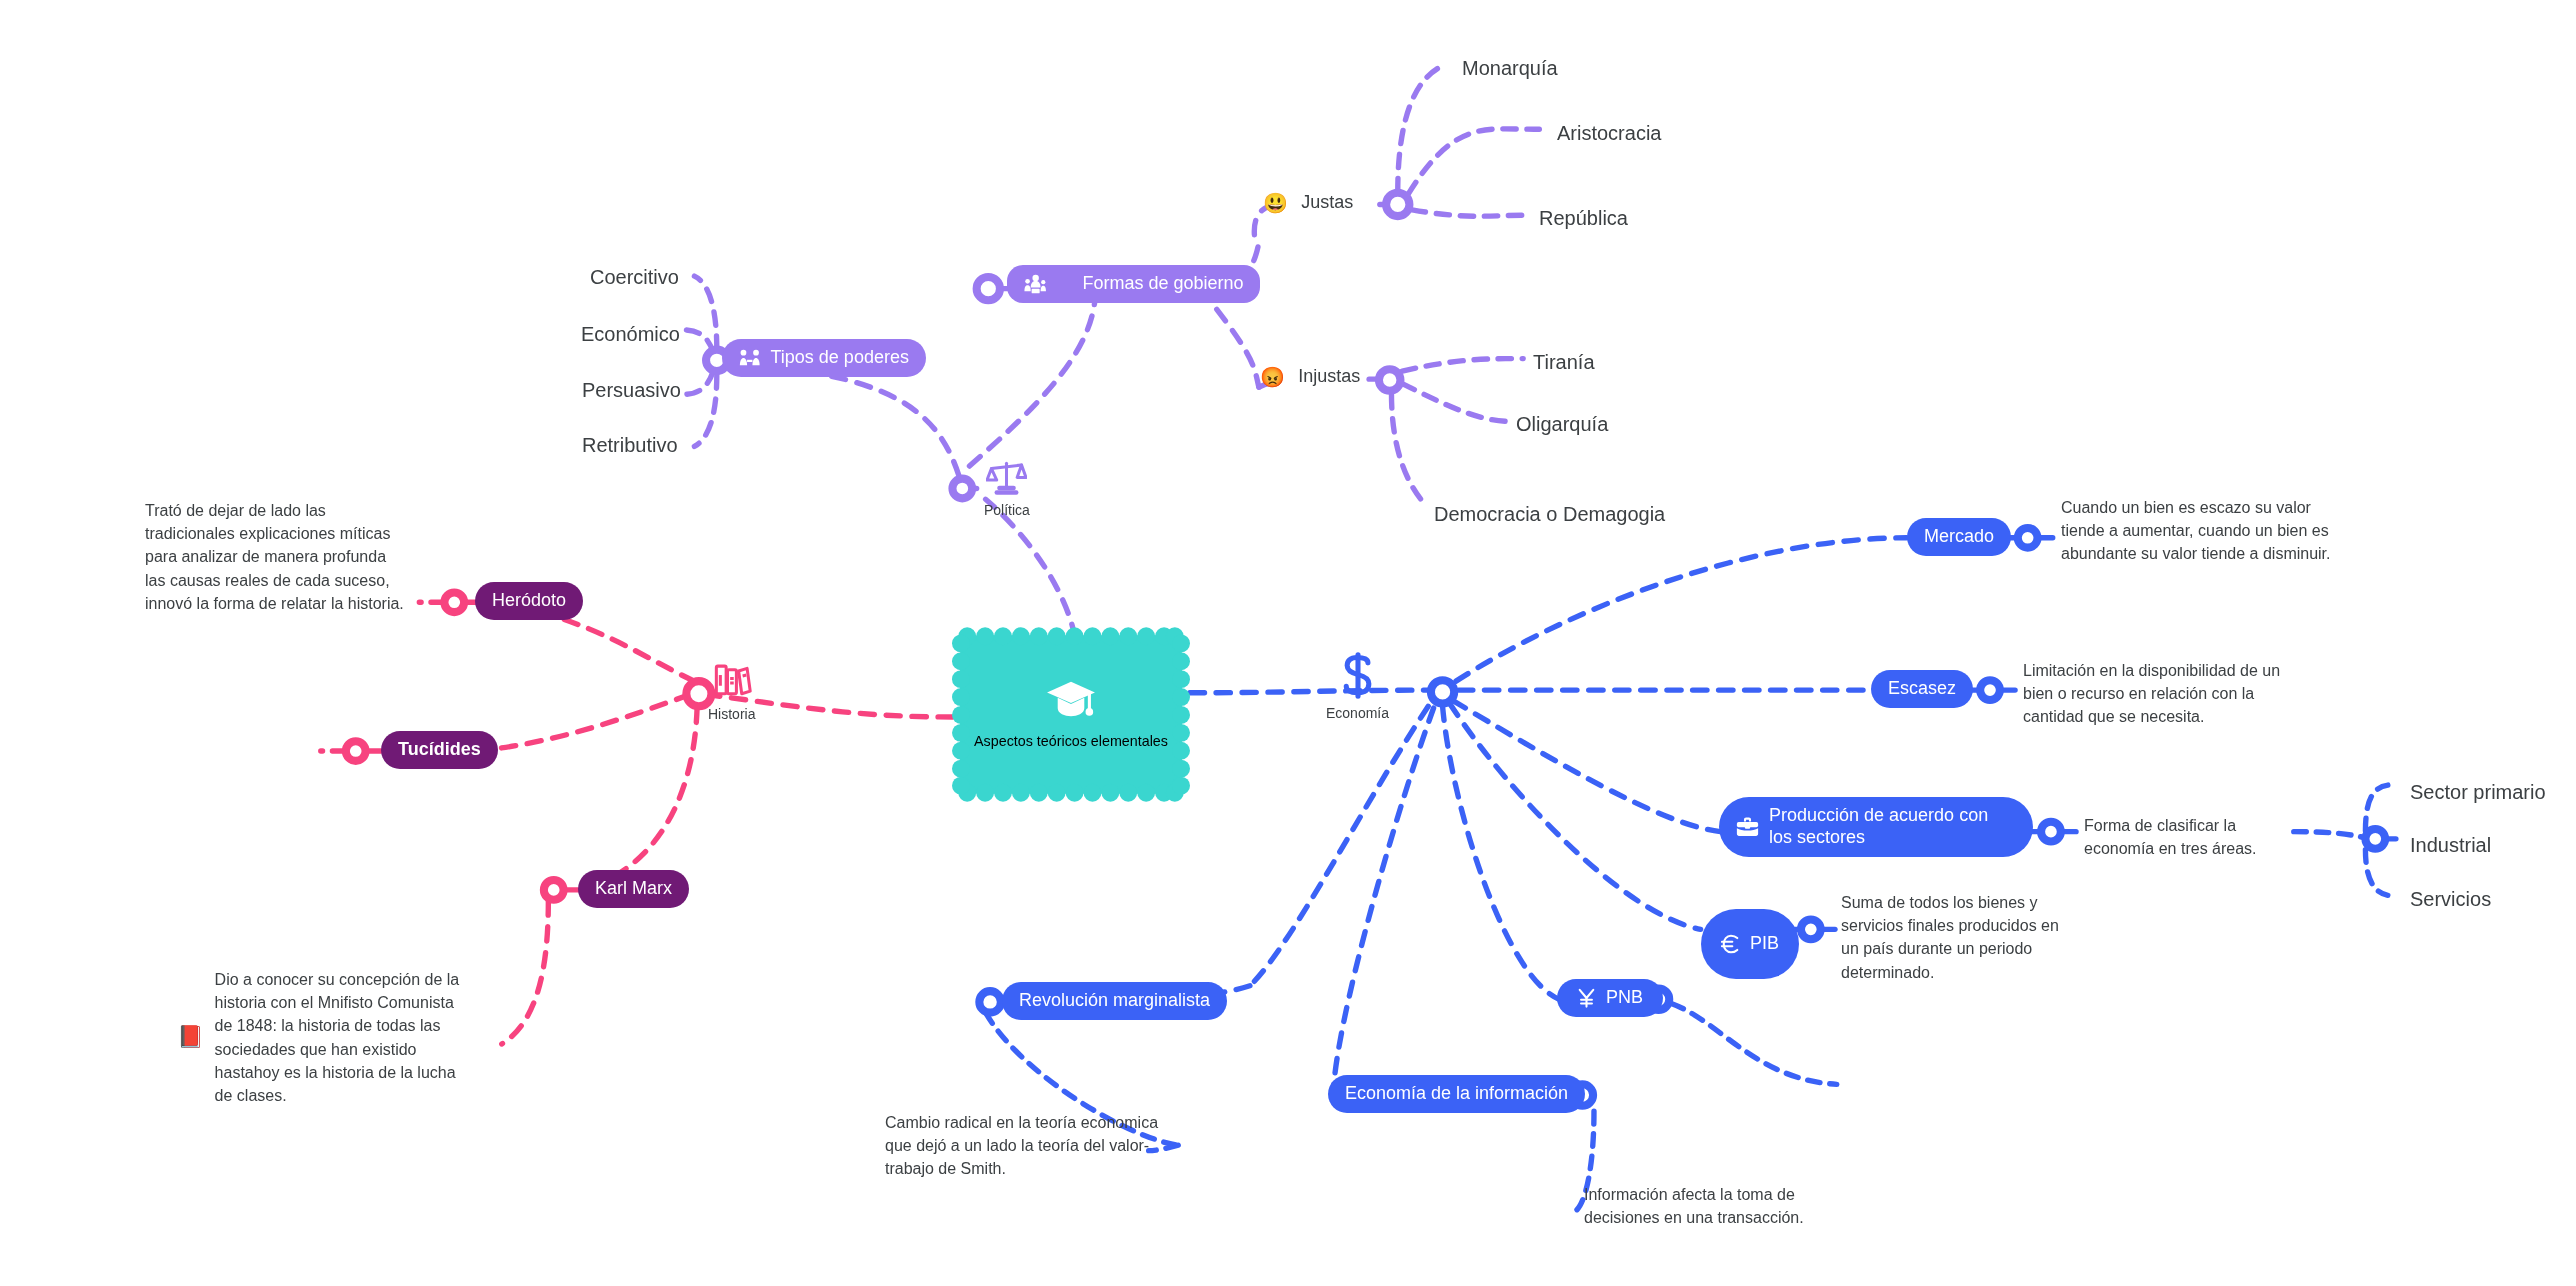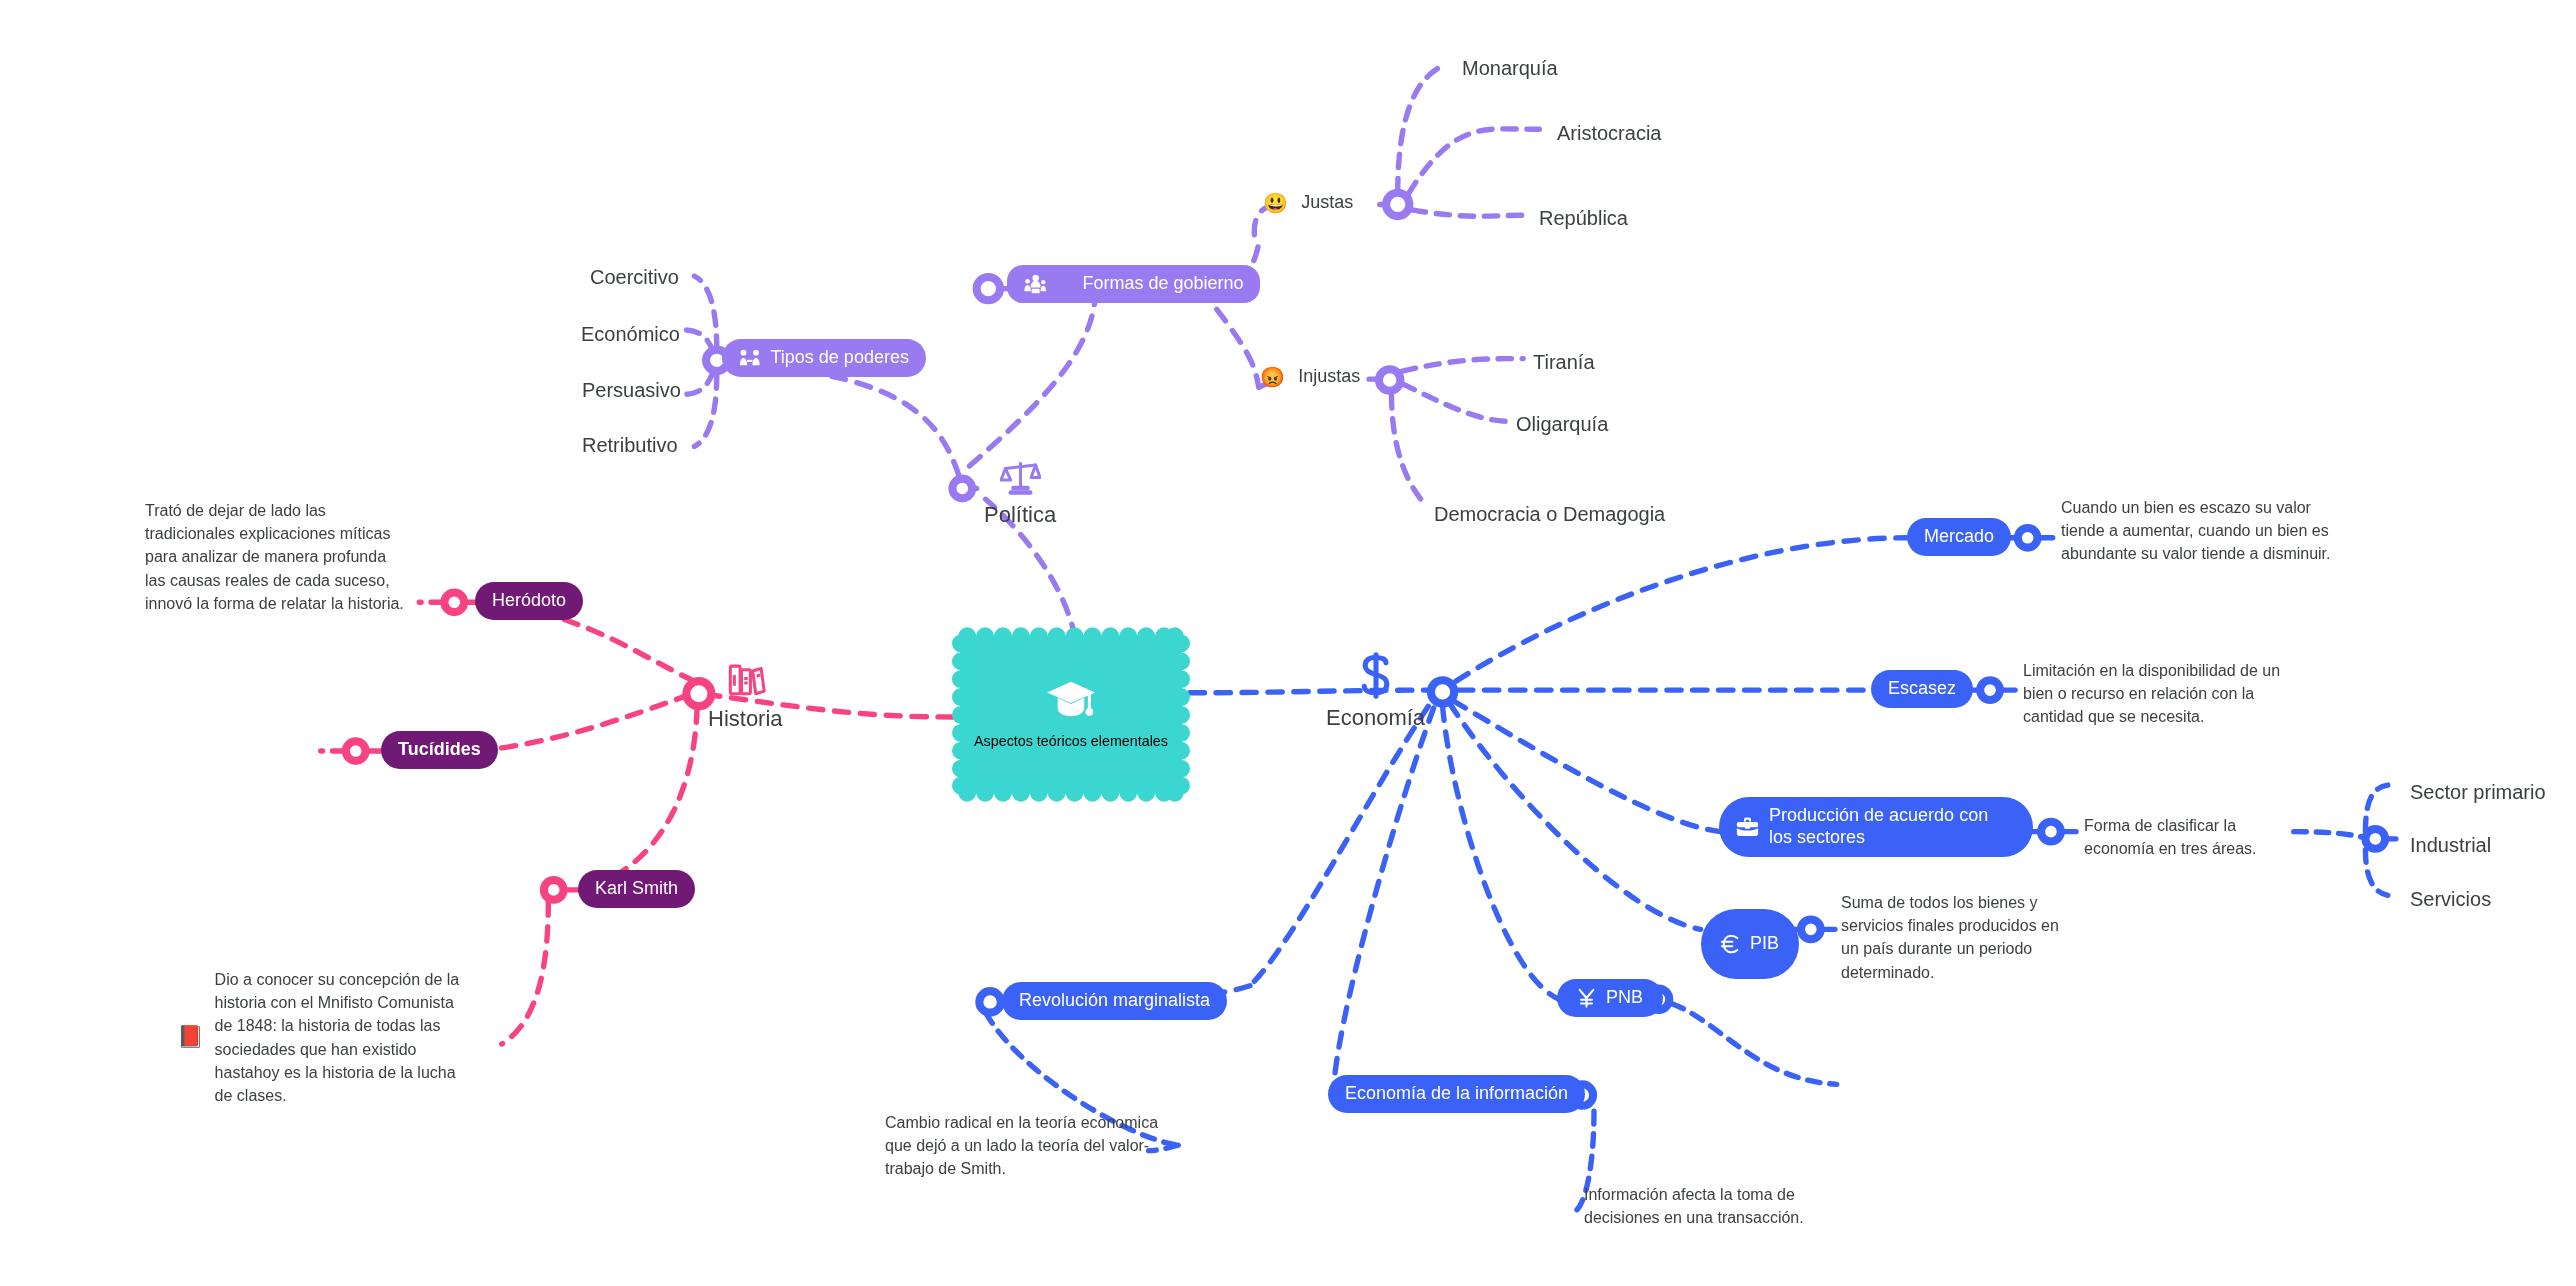--- a/index.html
+++ b/index.html
@@ -65,21 +65,21 @@
   .pill.rounded { border-radius: 16px; gap: 36px; }
   .pill .ico { line-height: 0; display:inline-flex; }
 
   
   .branch {
     position: absolute;
     display: flex;
     flex-direction: column;
     align-items: center;
     color: #3c4043;
-    font-size: 22px;
+    font-size: 14px;
   }
   .branch .bico { line-height: 0; margin-bottom: 6.3px; }
 
   
   .leaf {
     position: absolute;
     color: #3c4043;
     font-size: 20px;
     line-height: 1.42;
     white-space: nowrap;
@@ -326,21 +326,21 @@
   <div class="note" style="left:145px; top:499px; width:262px;">Trató de dejar de lado las tradicionales explicaciones míticas para analizar de manera profunda las causas reales de cada suceso, innovó la forma de relatar la historia.</div>
 
   <div class="node" style="left:381px; top:731px;font-weight:bold;">
     <span class="pill pink">
         <span>Tucídides</span>
       </span>
   </div>
 
   <div class="node" style="left:578px; top:870px;">
     <span class="pill pink">
-        <span>Karl Smith</span>
+        <span>Karl Marx</span>
       </span>
   </div>
   <div class="book-note" style="left:177px; top:968px; width:296px;">
     <span class="bk">📕</span>
     <span class="note" style="position:static; width:262px;">Dio a conocer su concepción de la historia con el Mnifisto Comunista de 1848: la historia de todas las sociedades que han existido hastahoy es la historia de la lucha de clases.</span>
   </div>
 
   <div class="branch" style="left:984px; top:457px;">
     <span class="bico">
       <svg width="41" height="39" viewBox="0 0 46 44" fill="none" stroke="#9a7af0" stroke-width="3.4" stroke-linejoin="round" stroke-linecap="round">

